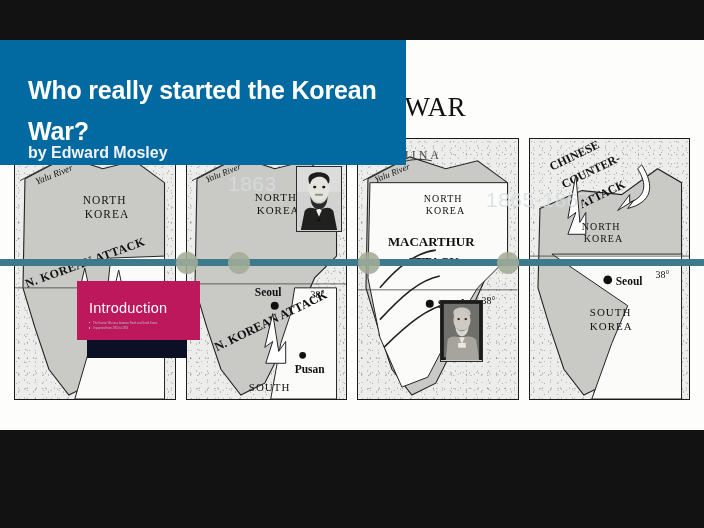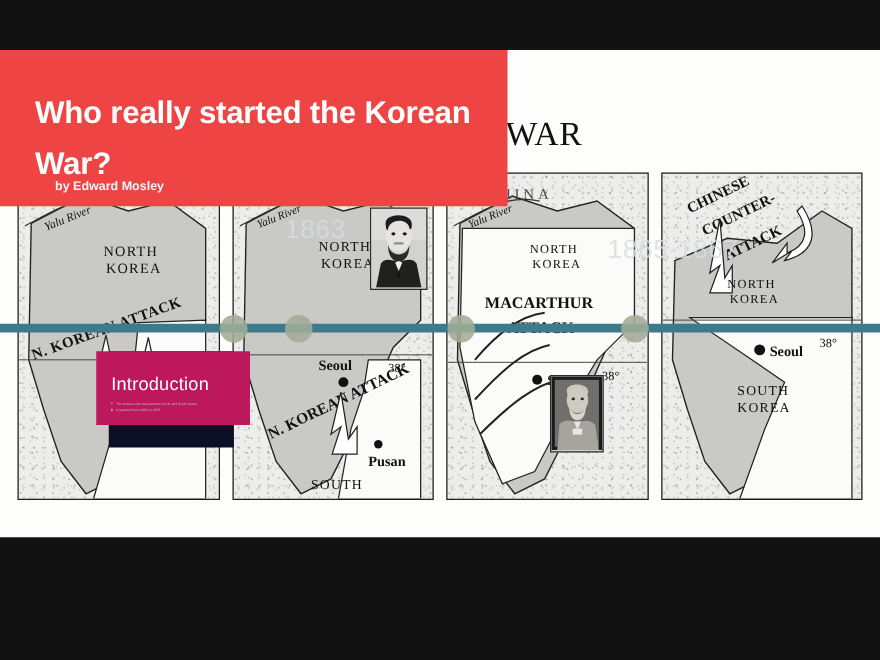--- a/index.html
+++ b/index.html
@@ -62,30 +62,30 @@
     letter-spacing:.5px; opacity:.82; white-space:nowrap;
   }
   .year-sub {
     position:absolute; font-size:3.4px; color:#c9ced3; opacity:.75;
     line-height:1.5; white-space:nowrap;
   }
 
   
   .title-card {
     position:absolute; left:0; top:40px; width:406px; height:125px;
-    background:#ef4444;
+    background:#0369a1;
   }
   .title-card h1 {
     position:absolute; left:28px; top:30px; width:360px;
     font-size:25px; font-weight:700; color:#ffffff; line-height:1.62;
     letter-spacing:-.2px;
   }
   .title-card .byline {
-    position:absolute; left:44px; top:104px;
-    font-size:10px; font-weight:700; color:#f2f3f6;
+    position:absolute; left:28px; top:104px;
+    font-size:16px; font-weight:700; color:#f2f3f6;
   }
 
   
   .intro-under {
     position:absolute; left:87px; top:281px; width:100px; height:77px;
     background:#0c1026;
   }
   .intro-card {
     position:absolute; left:77px; top:281px; width:123px; height:59px;
     background:#be185d;

